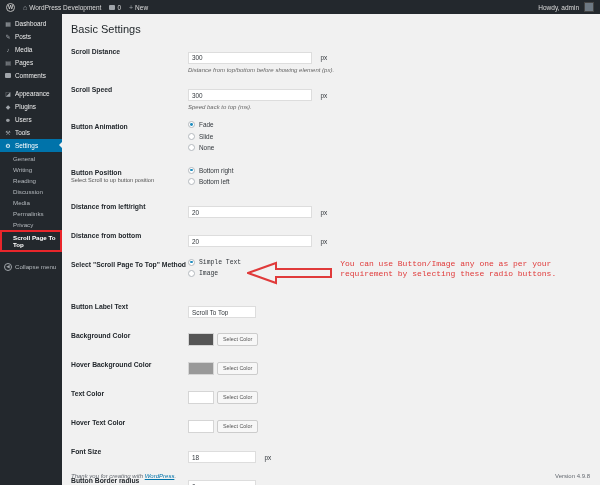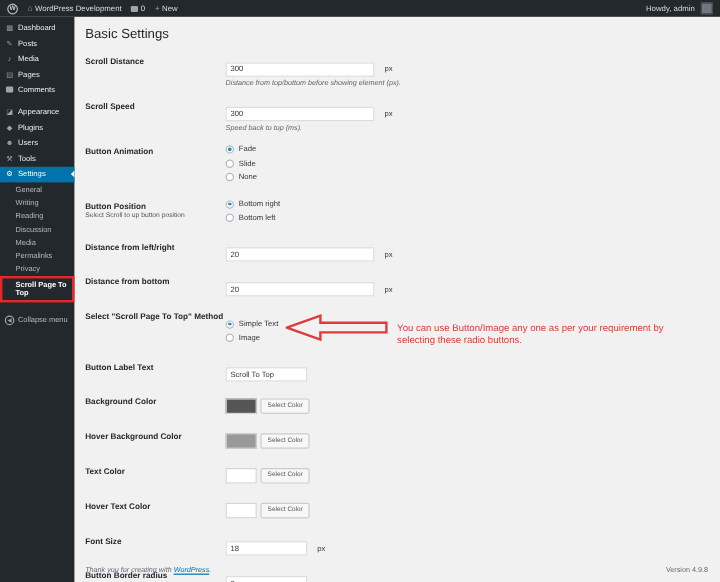--- a/index.html
+++ b/index.html
@@ -62,21 +62,21 @@
   .suffix { font-size:6.4px; color:#32373c; margin-left:4px; }
   .fdesc { font-size:6px; font-style:italic; color:#666; margin-top:2.5px; }
 
   .radio-line { display:flex; align-items:center; gap:4px; margin-bottom:4.5px;
     font-size:6.4px; color:#32373c; cursor:pointer; }
   .rdot { width:7px; height:7px; border-radius:50%; border:1px solid #b4b9be;
     background:#fff; flex:none; position:relative; }
   .rdot.on::after { content:''; position:absolute; left:1.2px; top:1.2px;
     width:2.8px; height:2.8px; background:#1e8cbe; border-radius:50%; }
 
-  .method-field { display:flex; align-items:flex-end; }
+  .method-field { display:flex; align-items:flex-start;font-family:Liberation Mono, monospace; }
   .arrow-wrap { margin:2px 0 0 6px; flex:none; }
   .ann-text { width:228px; margin-left:7px; font-size:8px; color:#e03a3a; line-height:1.3; }
 
   .swatch { width:26px; height:13px; display:inline-block; vertical-align:middle;
     border:1px solid #d5d5d5; cursor:pointer; }
   .select-color-btn { height:13px; font-size:5.4px; color:#555; background:#f7f7f7;
     border:1px solid #ccc; border-radius:2px; padding:0 5px; margin-left:3px;
     vertical-align:middle; cursor:pointer;
     font-family:"Liberation Sans","DejaVu Sans",sans-serif; }
 

